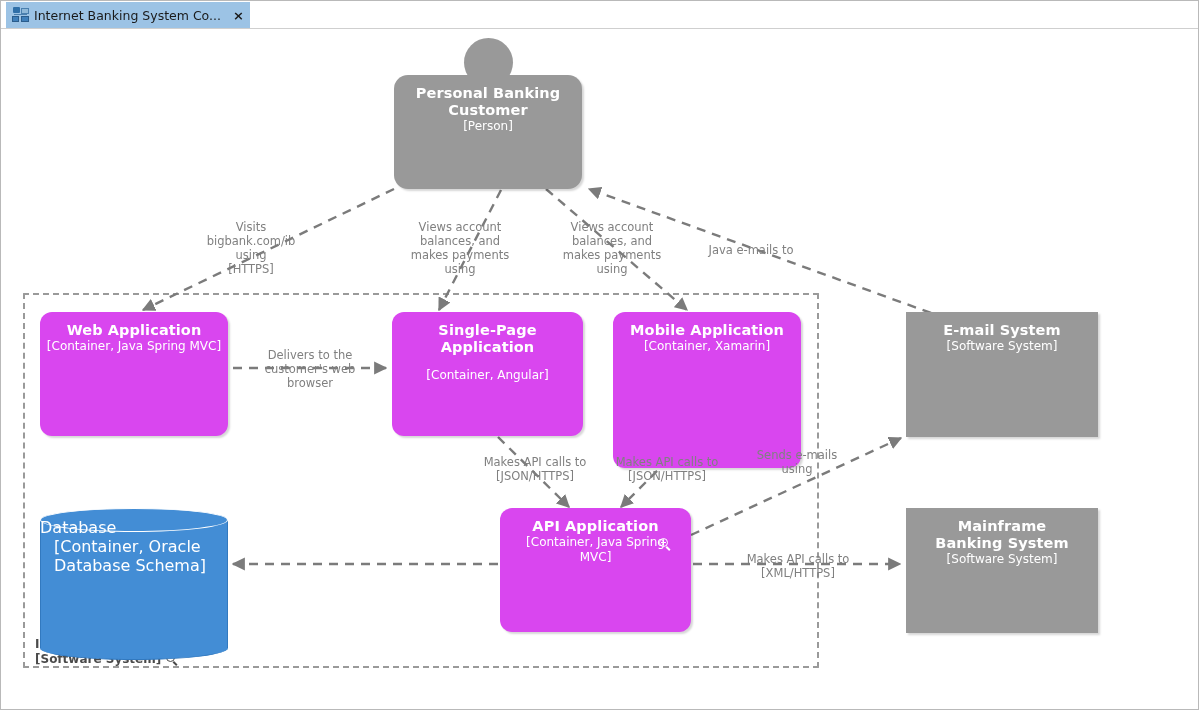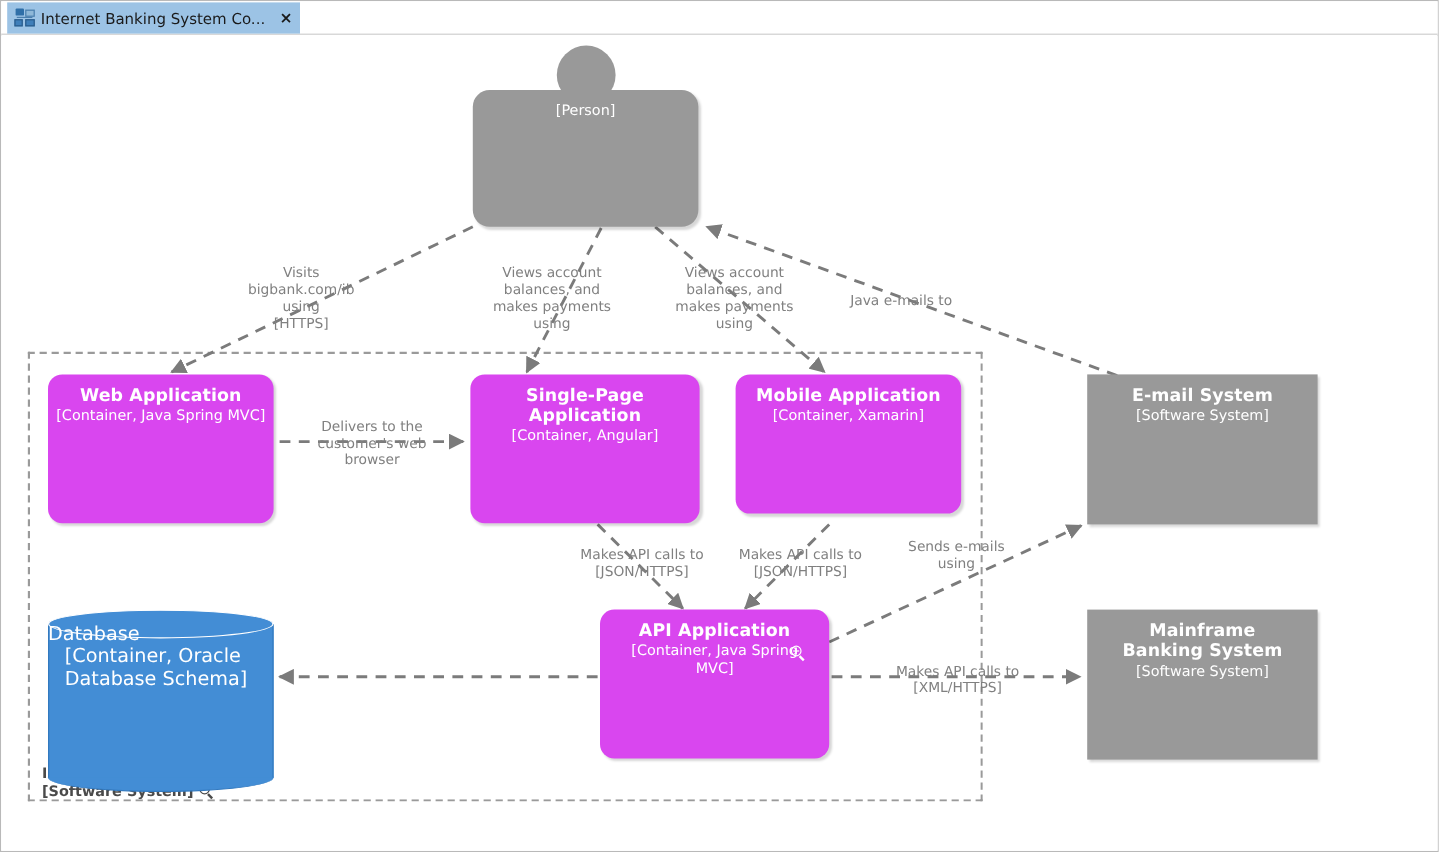--- a/index.html
+++ b/index.html
@@ -237,34 +237,35 @@
         <line x1="690" y1="505" x2="900" y2="408"></line>
 
         <line x1="497" y1="534" x2="232" y2="534"></line>
 
         <line x1="692" y1="534" x2="899" y2="534"></line>
       </g>
     </svg>
 
     <div class="person-head" style="left:463px; top:8px; width:49px; height:49px;"></div>
     <div class="node person-box" style="left:393px; top:45px; width:188px; height:114px;">
+      <div class="title">Personal Banking Customer</div>
       <div class="tech">[Person]</div>
     </div>
 
     <div class="node container-box" style="left:39px; top:282px; width:188px; height:124px;">
       <div class="title">Web Application</div>
       <div class="tech">[Container, Java Spring MVC]</div>
     </div>
 
     <div class="node container-box" style="left:391px; top:282px; width:191px; height:124px;">
       <div class="title">Single-Page Application</div>
-      <div class="tech" style="margin-top:0;">[Container, Angular]</div>
-    </div>
-
-    <div class="node container-box" style="left:612px; top:282px; width:188px; height:116px;">
+      <div class="tech" style="margin-top:12px;">[Container, Angular]</div>
+    </div>
+
+    <div class="node container-box" style="left:612px; top:282px; width:188px; height:156px;">
       <div class="title">Mobile Application</div>
       <div class="tech">[Container, Xamarin]</div>
     </div>
 
     <div class="node container-box" style="left:499px; top:478px; width:191px; height:124px;">
       <div class="title">API Application</div>
       <div class="tech" style="width:150px;">[Container, Java Spring MVC]</div>
       <span class="mag mag-api" style="left:159px; top:30px;">
         <span class="lens"></span>
           <span class="handle"></span>

